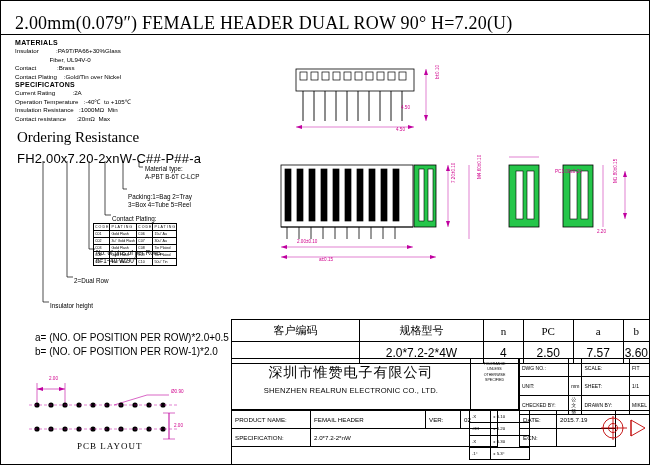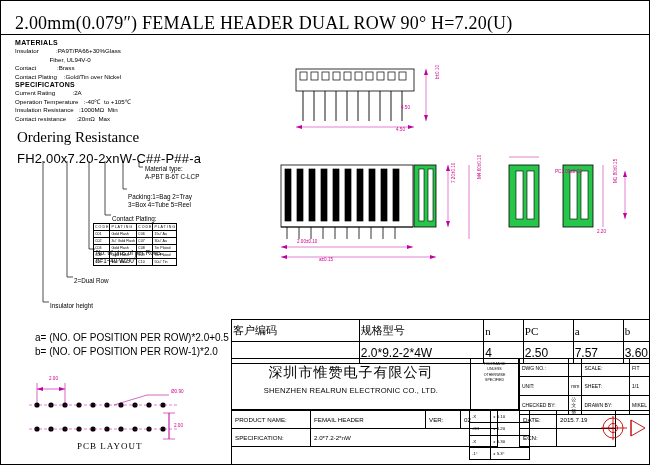--- a/index.html
+++ b/index.html
@@ -22,21 +22,21 @@
   #ptab td{border:.5px solid #000;padding:0 1px;height:6px;line-height:6px;white-space:nowrap;}
   
   #notes{left:34px;top:330px;font-size:10px;line-height:14px;}
   
   #pcbwrap{left:18px;top:368px;width:210px;height:92px;}
   #pcb-label{left:76px;top:440px;font-size:9px;font-family:"Liberation Serif",serif;letter-spacing:1px;}
   
   .dwg{stroke:#000;fill:none;}
   
   table.grid{border-collapse:collapse;}
-  table.grid td{border:1px solid #000;text-align:left;vertical-align:middle;}
+  table.grid td{border:1px solid #000;text-align:center;vertical-align:middle;}
   #tbl-top{position:absolute;left:230px;top:318px;width:419px;}
   #tbl-top td{height:19px;font-size:10px;}
   #tbl-top td.big{font-size:12px;}
   #tbl-top td.hdr{font-size:11px;font-family:"Liberation Serif",serif;}
   #company{position:absolute;left:230px;top:357px;width:240px;height:52px;border:1px solid #000;box-sizing:border-box;text-align:center;}
   #company .cn{font-size:14px;font-family:"Liberation Serif",serif;margin-top:5px;letter-spacing:1px;}
   #company .en{font-size:7.6px;margin-top:4px;letter-spacing:.2px;text-align:center;}
   #tol{position:absolute;left:470px;top:357px;width:48px;height:52px;border:1px solid #000;border-left:none;box-sizing:border-box;font-size:3.6px;line-height:5.4px;padding:3px 2px;text-align:center;}
   #rblk{position:absolute;left:518px;top:357px;width:131px;height:52px;box-sizing:border-box;}
   #rblk table{width:100%;height:100%;border-collapse:collapse;}
@@ -309,21 +309,21 @@
         <tr>
       <td class="hdr" style="width:130px;">客户编码</td>
       <td class="hdr" style="width:125px;">规格型号</td>
       <td class="hdr" style="width:38px;">n</td>
       <td class="hdr" style="width:48px;">PC</td>
       <td class="hdr" style="width:48px;">a</td>
       <td class="hdr">b</td>
     </tr>
     <tr>
       <td></td>
-      <td class="big">2.0*9.2-2*4W</td>
+      <td class="big">2.0*7.2-2*4W</td>
       <td class="big">4</td>
       <td class="big">2.50</td>
       <td class="big">7.57</td>
       <td class="big">3.60</td>
     </tr>
   </tbody>
     </table>
 
   <div id="company">
     <div class="cn">深圳市惟赞电子有限公司</div>

